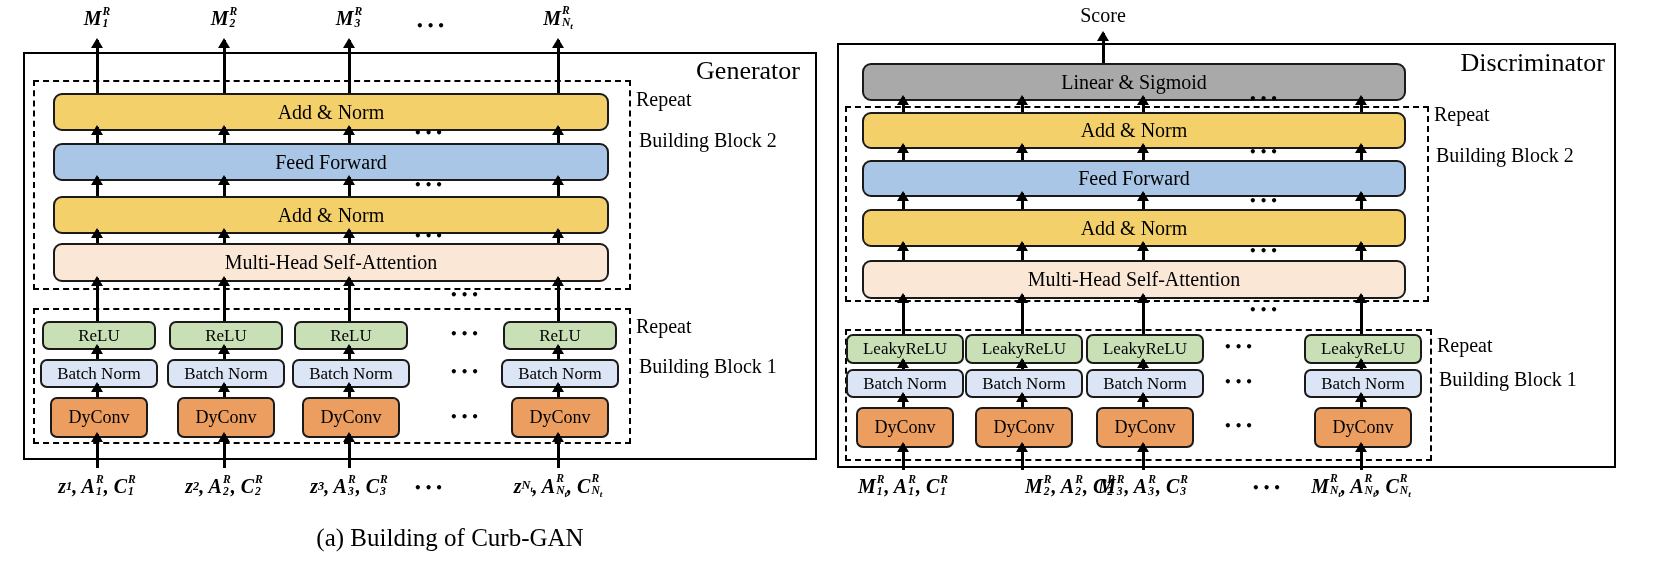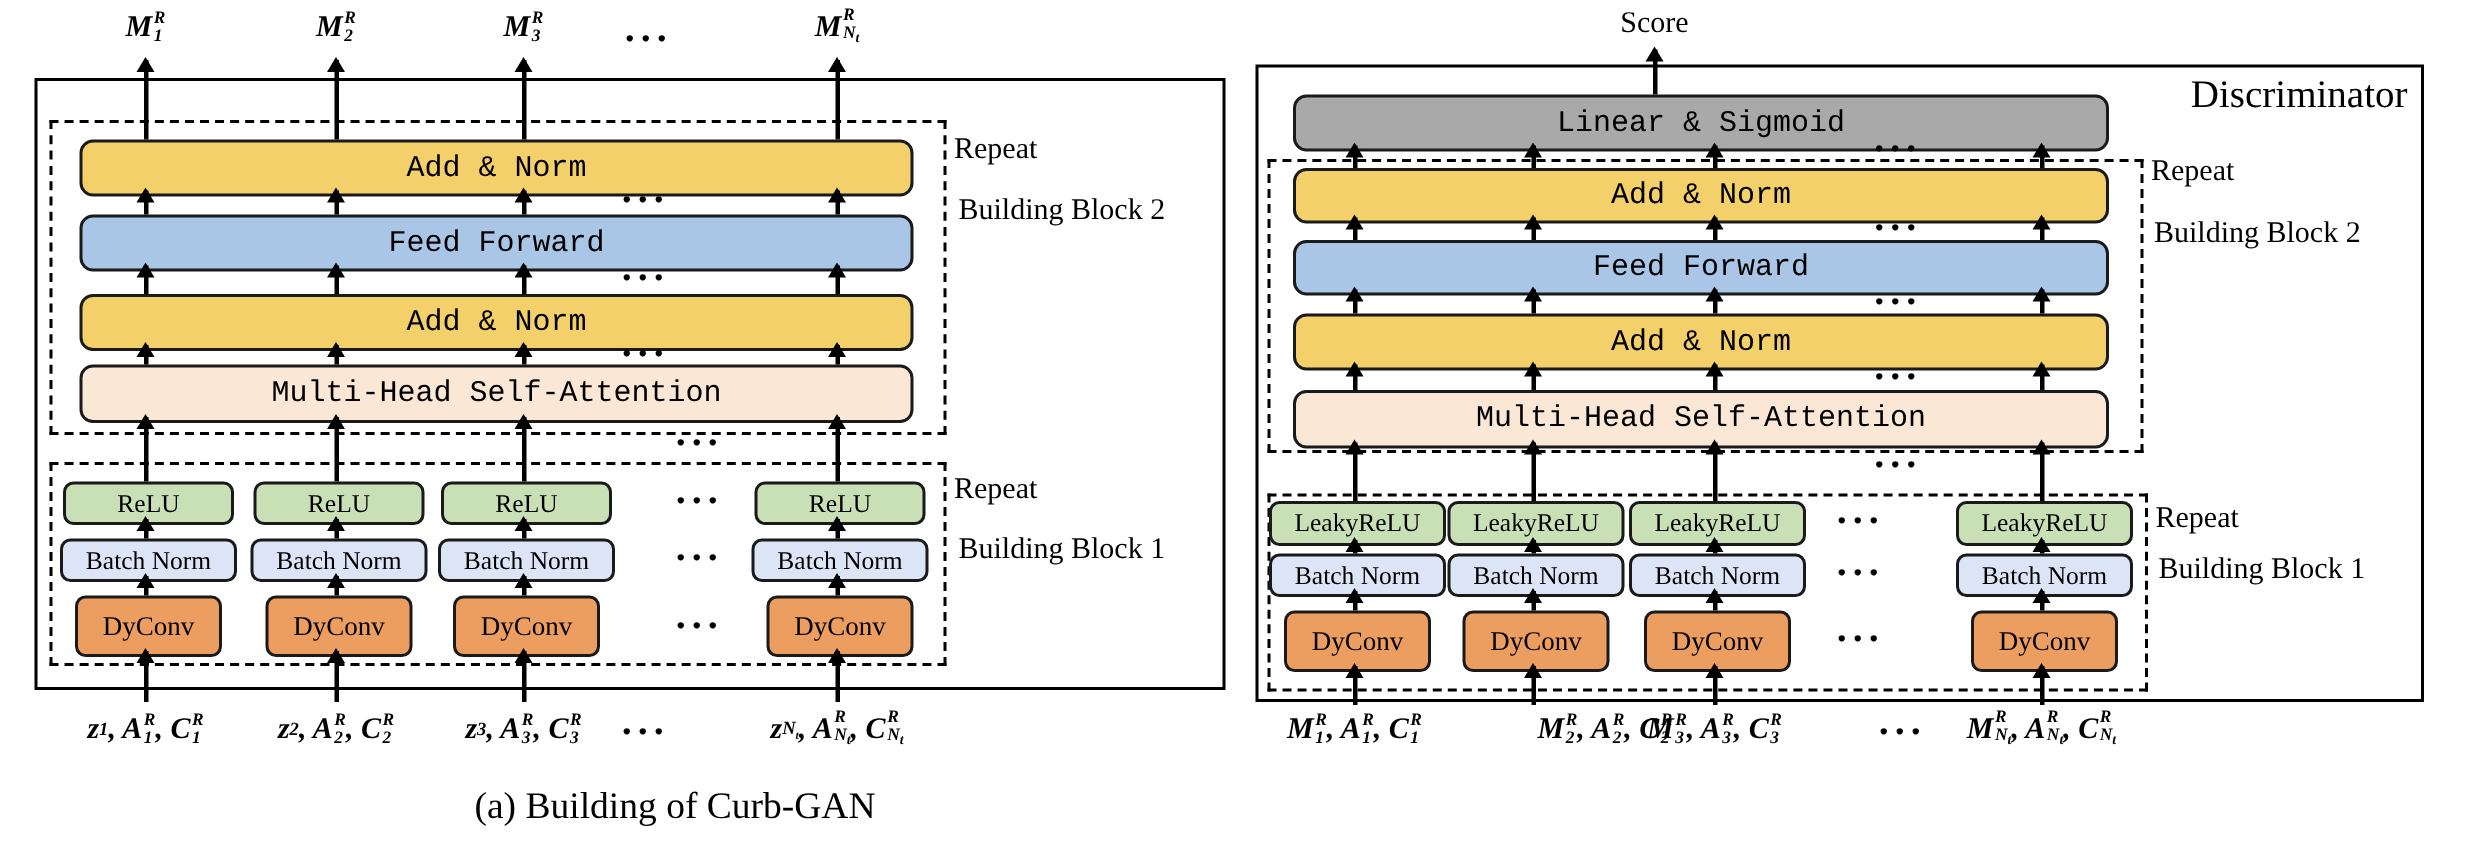--- a/index.html
+++ b/index.html
@@ -3,21 +3,21 @@
 <meta charset="utf-8">
 <style>
   html,body{margin:0;padding:0;background:#fff;}
   #stage{
     position:relative;width:1656px;height:572px;background:#ffffff;
     font-family:"Liberation Serif", serif;color:#000;overflow:hidden;
   }
   .outer{position:absolute;border:2.5px solid #000;background:transparent;}
   .dashed{position:absolute;border:2px dashed #000;}
   .bigbox{position:absolute;border:2px solid #1a1a1a;border-radius:9px;
-    display:flex;align-items:center;justify-content:center;font-size:20px;font-family:Liberation Mono, monospace;}
+    display:flex;align-items:center;justify-content:center;font-size:20px;}
   .smbox{position:absolute;border:2px solid #1a1a1a;border-radius:7px;
     display:flex;align-items:center;justify-content:center;font-size:17px;}
   .c-yellow{background:#F3D069;}
   .c-blue{background:#A9C6E7;}
   .c-peach{background:#FAE7D6;}
   .c-green{background:#C9E0B6;}
   .c-lav{background:#DCE5F5;}
   .c-orange{background:#EC9D60;}
   .c-gray{background:#A9A9A9;}
   .title{position:absolute;font-size:26px;}
@@ -37,20 +37,21 @@
   .dots{position:absolute;font-size:12px;font-weight:bold;letter-spacing:3px;
     display:flex;align-items:center;justify-content:center;font-family:"DejaVu Sans",sans-serif;}
 </style>
 </head>
 <body>
 
 <div id="stage">
 
   <div style="position:absolute;inset:0;">
     <div class="outer" style="left:23px;top:52px;width:790px;height:404px;"></div>
+    <div class="title" style="left:600px;top:56px;width:200px;text-align:right;">Generator</div>
 
     <div class="mlab" style="left:52px;top:0px;width:90px;height:36px;">M<span class="ss">
           <span>R</span>
           <span>1</span>
         </span></div>
     <div class="mlab" style="left:179px;top:0px;width:90px;height:36px;">M<span class="ss">
           <span>R</span>
           <span>2</span>
         </span></div>
     <div class="mlab" style="left:304px;top:0px;width:90px;height:36px;">M<span class="ss">

